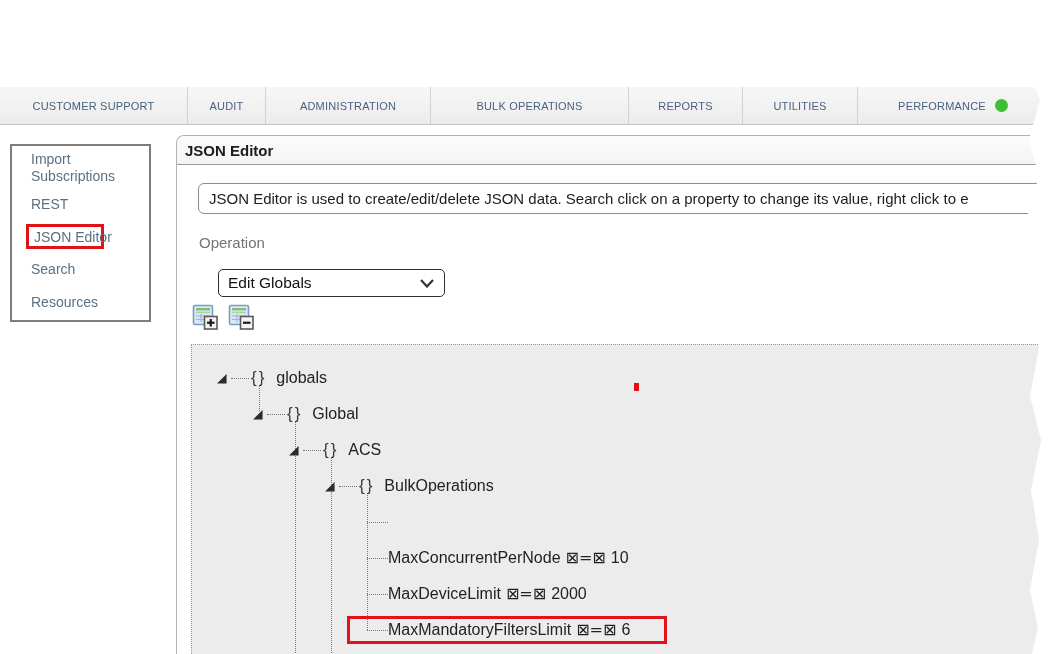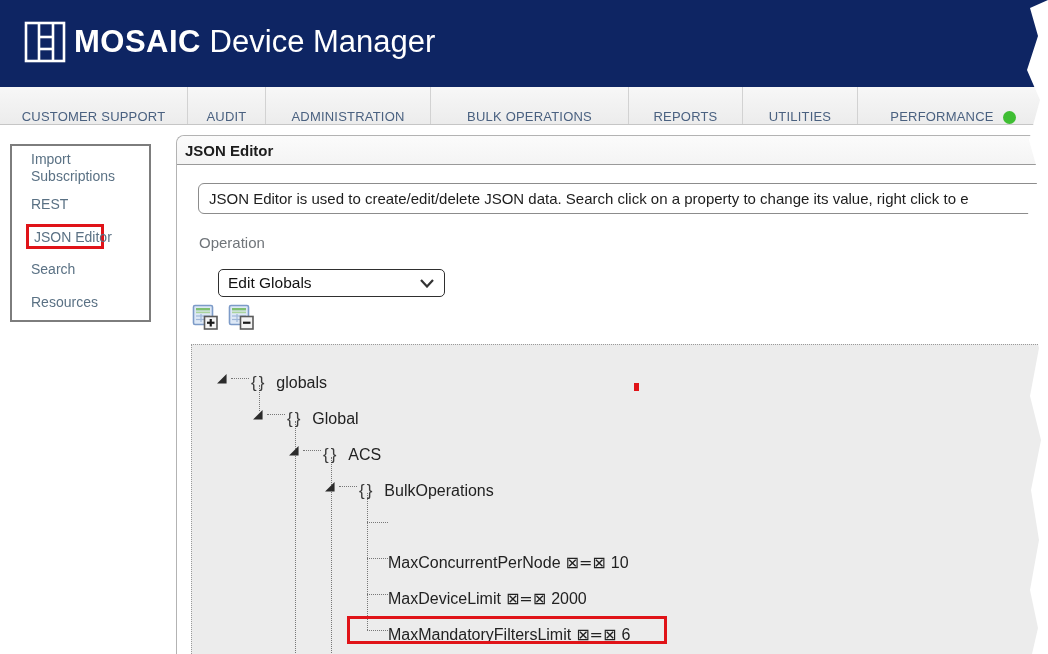--- a/index.html
+++ b/index.html
@@ -10,22 +10,22 @@
   
   .header { position:absolute; left:0; top:0; width:1048px; height:87px; background:#0e2563; }
   .logo { position:absolute; left:24px; top:21px; }
   .title { position:absolute; left:74px; top:24px; color:#fff; font-size:31px; white-space:nowrap; }
   .title b { font-weight:bold; letter-spacing:0.5px; }
 
   
   .nav { position:absolute; left:0; top:87px; width:1048px; height:38px;
          background:linear-gradient(180deg,#f7f7f7,#ececec); border-bottom:1px solid #c6c6c6;
          display:flex; }
-  .tab { height:100%; display:flex; align-items:flex-end; justify-content:center;
-         border-right:1px solid #d2d2d2; font-size:13px; color:#4a6180;
+  .tab { height:100%; display:flex; align-items:center; justify-content:center;
+         border-right:1px solid #d2d2d2; font-size:11px; color:#4a6180;
          letter-spacing:0.2px; cursor:pointer; white-space:nowrap; }
   .tab:last-child { border-right:none; }
   .status-dot { width:13px; height:13px; border-radius:50%; margin-left:9px; display:inline-block; }
 
   
   .sidebar { position:absolute; left:10px; top:144px; width:141px; height:178px;
              border:2px solid #7d7d7d; background:#fff;padding-left:24px; }
   .side-item { position:absolute; left:19px; width:108px; font-size:14px; line-height:17px;
                color:#5a7184; cursor:pointer; }
   .side-hl { position:absolute; left:14px; width:78px; height:25px; border:3px solid #e01318;
@@ -49,52 +49,40 @@
   .select { position:absolute; left:21px; top:133px; width:227px; height:28px;
             border:1.5px solid #2f2f2f; border-radius:5px; background:#fff; cursor:pointer;
             display:flex; align-items:center;margin-left:20px; }
   .select-value { font-size:15.5px; color:#111; margin-left:9px; flex:1; }
   .select .chev { margin-right:10px; }
   .iconbtn { position:absolute; top:168px; width:27px; height:27px; cursor:pointer; }
 
   
   .tree { position:absolute; left:14px; top:208px; right:-2px; bottom:-2px;
           border:1px dotted #9a9a9a; background:#ececec; overflow:hidden; }
-  .tnode { position:absolute; height:24px; line-height:34px; font-size:16px; color:#222;
+  .tnode { position:absolute; height:24px; line-height:24px; font-size:16px; color:#222;
            white-space:nowrap; cursor:pointer; }
   .brace { color:#3c3c3c; font-size:17px; letter-spacing:2px; margin-right:10px; }
   .tri { position:absolute; width:13px; height:13px; color:#2b2b2b; font-size:12.5px;
          line-height:13px; cursor:pointer; }
   .vline { position:absolute; width:0; border-left:1px dotted #777; }
   .hline { position:absolute; height:0; border-top:1px dotted #777; }
   .sep { font-family:"DejaVu Sans", sans-serif; margin:0 5px; }
   .tree-hl { position:absolute; left:155px; top:271px; width:320px; height:28px;
              border:3px solid #e01318; pointer-events:none; }
   .red-dot { position:absolute; left:442px; top:38px; width:5px; height:8px; }
 
   
   .torn { position:absolute; right:0; top:0; width:24px; height:654px; pointer-events:none; }
 </style>
 </head>
 <body>
 
 <div id="app">
 
-  <div class="header" style="background: rgb(14, 37, 99);">
-    <svg class="logo" width="42" height="42" viewBox="0 0 42 42">
-      <g fill="none" stroke="#ffffff" stroke-width="2.6">
-        <rect x="2" y="2" width="38" height="38"></rect>
-        <line x1="15" y1="2" x2="15" y2="40"></line>
-        <line x1="29" y1="2" x2="29" y2="40"></line>
-        <line x1="15" y1="16" x2="29" y2="16"></line>
-        <line x1="15" y1="28" x2="29" y2="28"></line>
-      </g>
-    </svg>
-    <div class="title"><b>MOSAIC</b><span> Device Manager</span></div>
-  </div>
 
   <div class="nav">
     <div class="tab" style="width:188px">
         <span>CUSTOMER SUPPORT</span>
       </div>
     <div class="tab" style="width:78px">
         <span>AUDIT</span>
       </div>
     <div class="tab" style="width:165px">
         <span>ADMINISTRATION</span>

